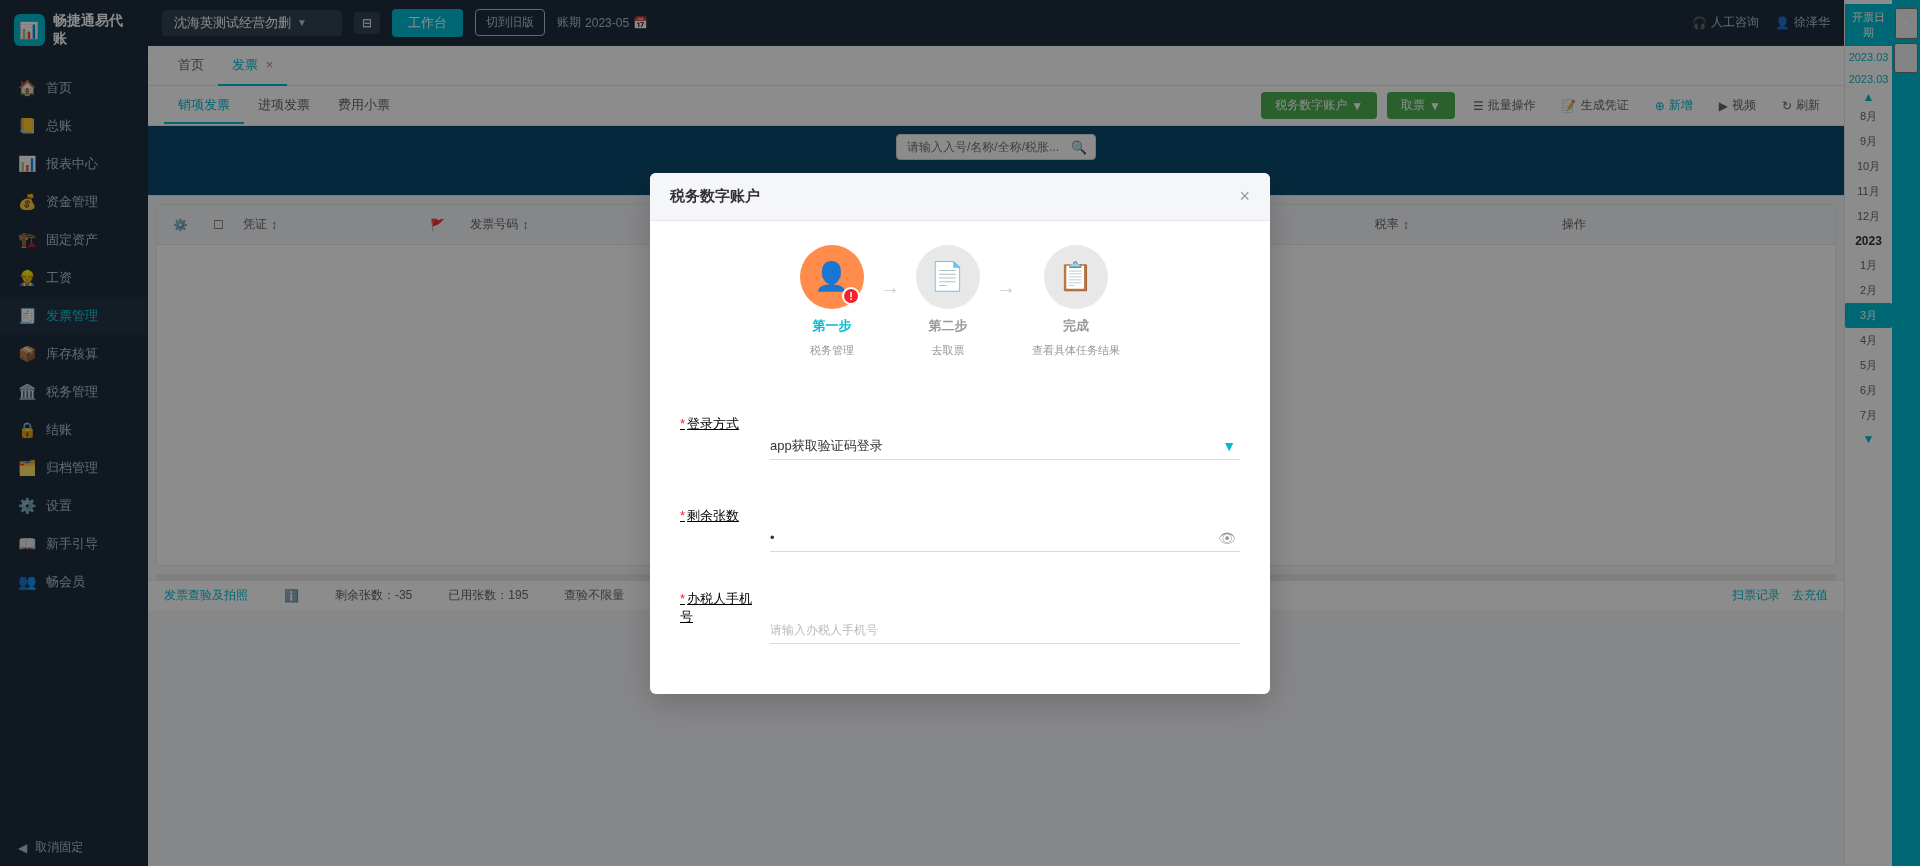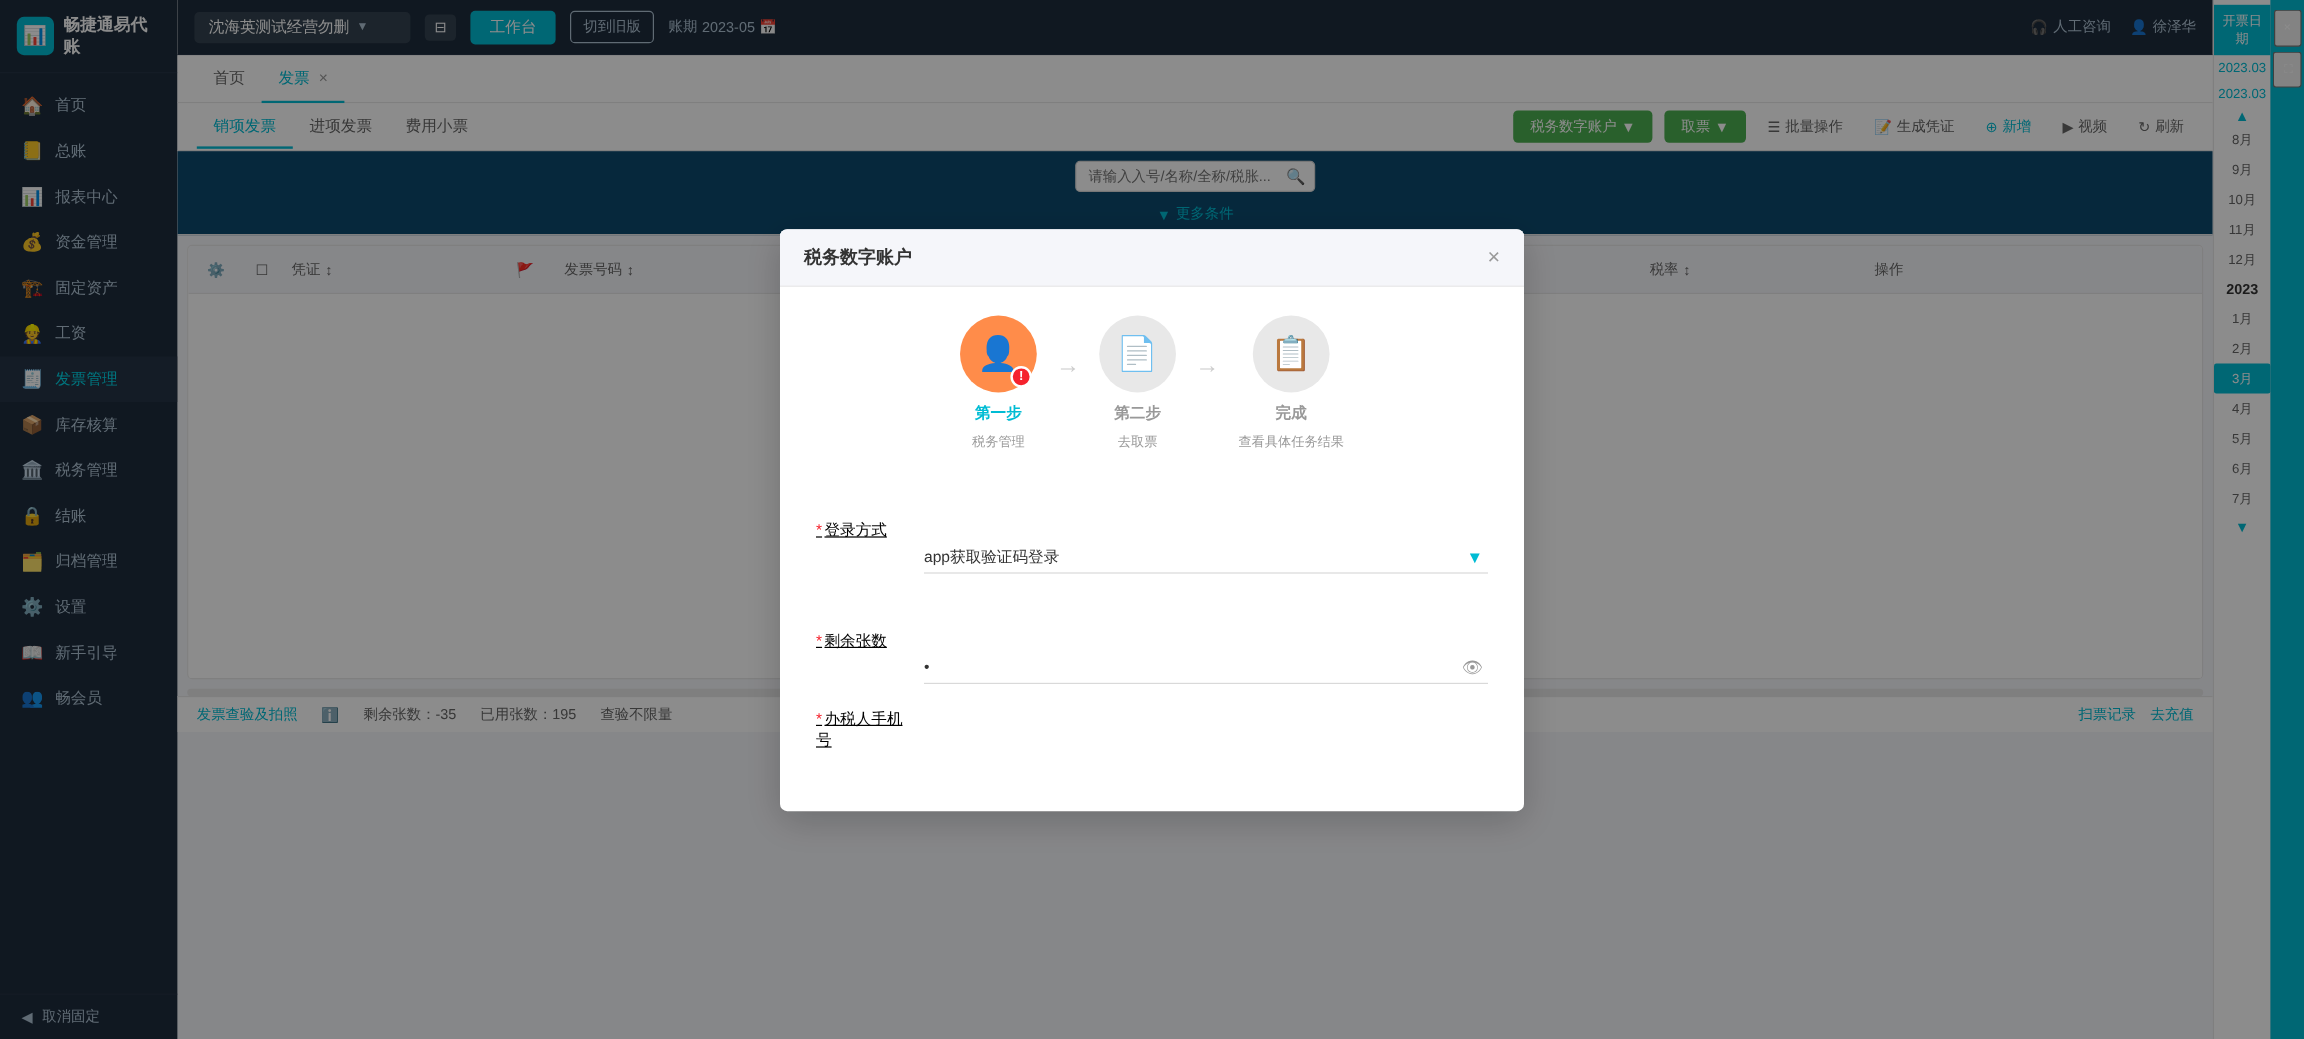--- a/index.html
+++ b/index.html
@@ -67,21 +67,21 @@
     .th-rate { flex: 1; min-width: 60px; }
     .th-operation { flex: 1.5; min-width: 100px; }
 
     
     .table-footer { background: white; padding: 8px 16px; display: flex; align-items: center; justify-content: space-between; border-top: 1px solid #e8e8e8; font-size: 12px; color: #666; }
     .pagination { display: flex; align-items: center; gap: 6px; }
     .page-btn { background: none; border: 1px solid #d9d9d9; padding: 2px 6px; border-radius: 3px; cursor: pointer; font-size: 12px; color: #666; }
     .page-input { width: 32px; border: 1px solid #d9d9d9; padding: 2px 4px; border-radius: 3px; text-align: center; font-size: 12px; }
 
     
-    .status-bar { background: white; border-top: 1px solid #e8e8e8; padding: 6px 16px; display: flex; align-items: center; gap: 20px; font-size: 12px; color: #666; }
+    .status-bar { background: white; border-top: 1px solid #e8e8e8; padding: 6px 16px; display: flex; align-items: center; gap: 36px; font-size: 12px; color: #666; }
     .status-link { color: #00bcd4; cursor: pointer; text-decoration: none; }
 
     
     .right-panel { width: 28px; background: #00bcd4; display: flex; flex-direction: column; align-items: center; padding-top: 8px; gap: 4px; }
     .right-panel-btn { color: white; font-size: 10px; writing-mode: vertical-rl; padding: 8px 4px; cursor: pointer; text-align: center; }
     .period-panel { width: 48px; background: white; border-left: 1px solid #e8e8e8; display: flex; flex-direction: column; align-items: center; padding-top: 4px; font-size: 11px; }
     .period-item { padding: 5px 4px; cursor: pointer; color: #666; text-align: left; width: 100%; display: flex; justify-content: center; }
     .period-item.active { background: #00bcd4; color: white; border-radius: 2px; }
     .period-item.year { color: #333; font-weight: bold; font-size: 12px; }
 
@@ -411,17 +411,20 @@
       <div class="form-row">
         <label class="form-label required">剩余张数</label>
         <div class="form-control" style="position:relative;">
           <input class="form-input" type="password" value="1" style="">
           <span class="eye-icon">👁</span>
         </div>
       </div>
 
       <div class="form-row">
         <label class="form-label required">办税人手机号</label>
+        <div class="form-control">
+          <input class="form-input" type="text" placeholder="请输入办税人手机号" style="">
+        </div>
       </div>
     </div>
 
   </div>
 </div>
 
 </body></html>

